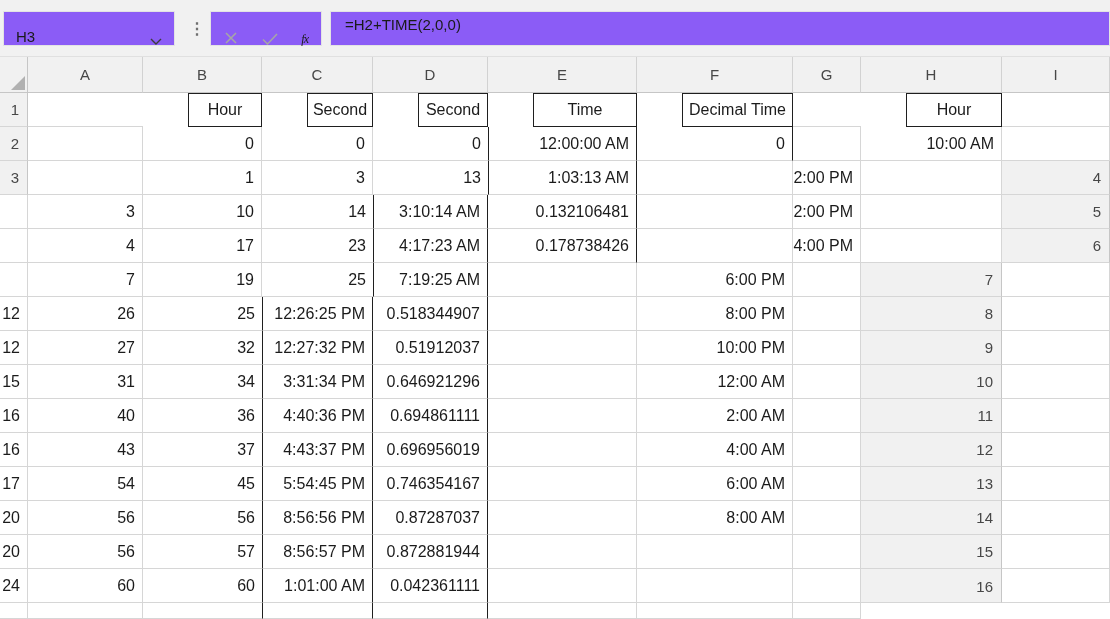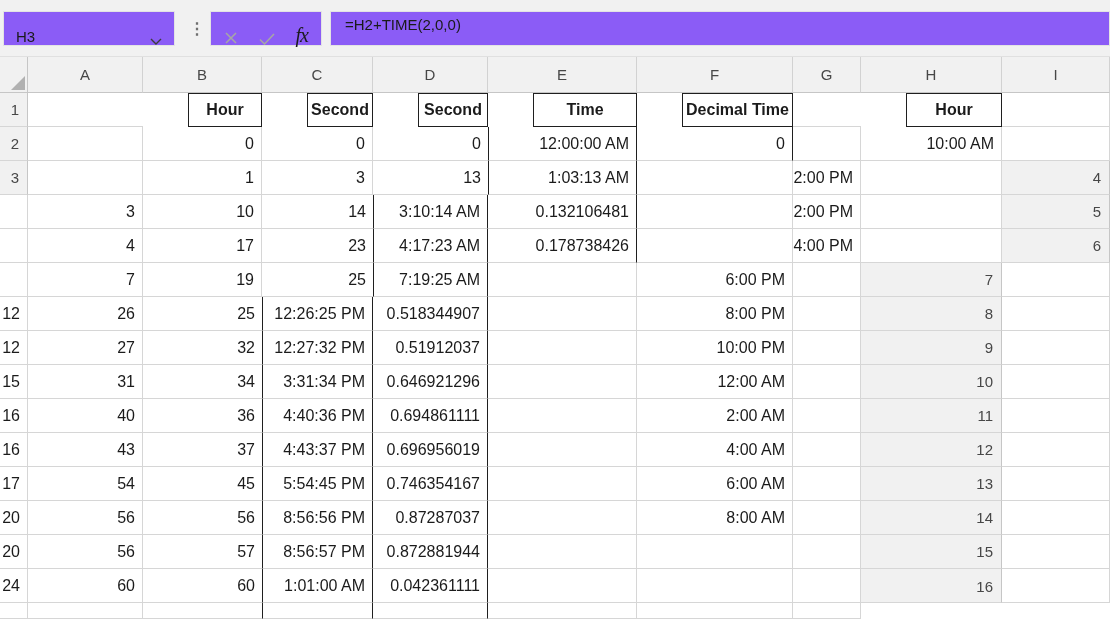--- a/index.html
+++ b/index.html
@@ -15,21 +15,21 @@
   .box{
     position:absolute;top:11px;height:35px;background:#8b5cf6;
     border:1px solid #e3e3e3;border-radius:0;box-sizing:border-box;
     display:flex;align-items:flex-end;
   }
   .namebox{left:3px;width:172px;padding:0 12px;justify-content:space-between;
     font-size:15px;color:#1a1a1a;}
   .dots{position:absolute;left:189px;top:0;height:57px;display:flex;align-items:center;
     color:#6f6f6f;font-size:16px;font-weight:bold;}
   .fxbox{left:210px;width:112px;padding:0 13px;justify-content:space-between;}
-  .fx{font-family:"Liberation Serif",serif;font-style:italic;font-size:20px;
+  .fx{font-family:"Liberation Serif",serif;font-style:italic;font-size:12px;
     color:#1a1a1a;letter-spacing:-1px;line-height:1;}
   .formulabox{left:330px;width:780px;padding:12px 14px;font-size:15px;color:#1a1a1a;}
   .icon-svg{display:block;}
   
   .grid{
     display:grid;width:1110px;
     grid-template-columns:28px 115px 119px 111px 115px 149px 156px 68px 141px 108px;
     grid-template-rows:36px repeat(15,34px) 16px;
   }
   .cell{box-sizing:border-box;overflow:hidden;white-space:nowrap;}
@@ -38,21 +38,21 @@
   .rh{background:#f1f1f1;border-right:1px solid #c6c6c6;border-bottom:1px solid #d6d6d6;
     color:#474747;font-size:15px;display:flex;align-items:center;justify-content:flex-end;
     padding-right:8px;}
   .corner{background:#f1f1f1;border-right:1px solid #c6c6c6;border-bottom:1px solid #c6c6c6;
     position:relative;}
   .tri{position:absolute;right:2px;bottom:2px;width:14px;height:14px;background:#b1b1b1;
     clip-path:polygon(100% 0,100% 100%,0 100%);}
   .c{background:#fff;border-right:1px solid #d6d6d6;border-bottom:1px solid #d6d6d6;
     font-size:16px;color:#1b1b1b;display:flex;align-items:center;justify-content:flex-end;
     padding:0 7px 0 0;}
-  .hd{font-weight:bold;justify-content:center;padding:12px;border:1px solid #1f1f1f;margin-left:45px;}
+  .hd{font-weight:normal;justify-content:center;padding:12px;border:1px solid #1f1f1f;margin-left:45px;}
   .dl{border-left:1px solid #1f1f1f;}
   .dr{border-right:1px solid #1f1f1f;}
   .nr{border-right:none;}
   .prh{align-items:flex-start;padding-top:9px;}
 </style>
 </head>
 <body>
 
 <div class="app">
 

